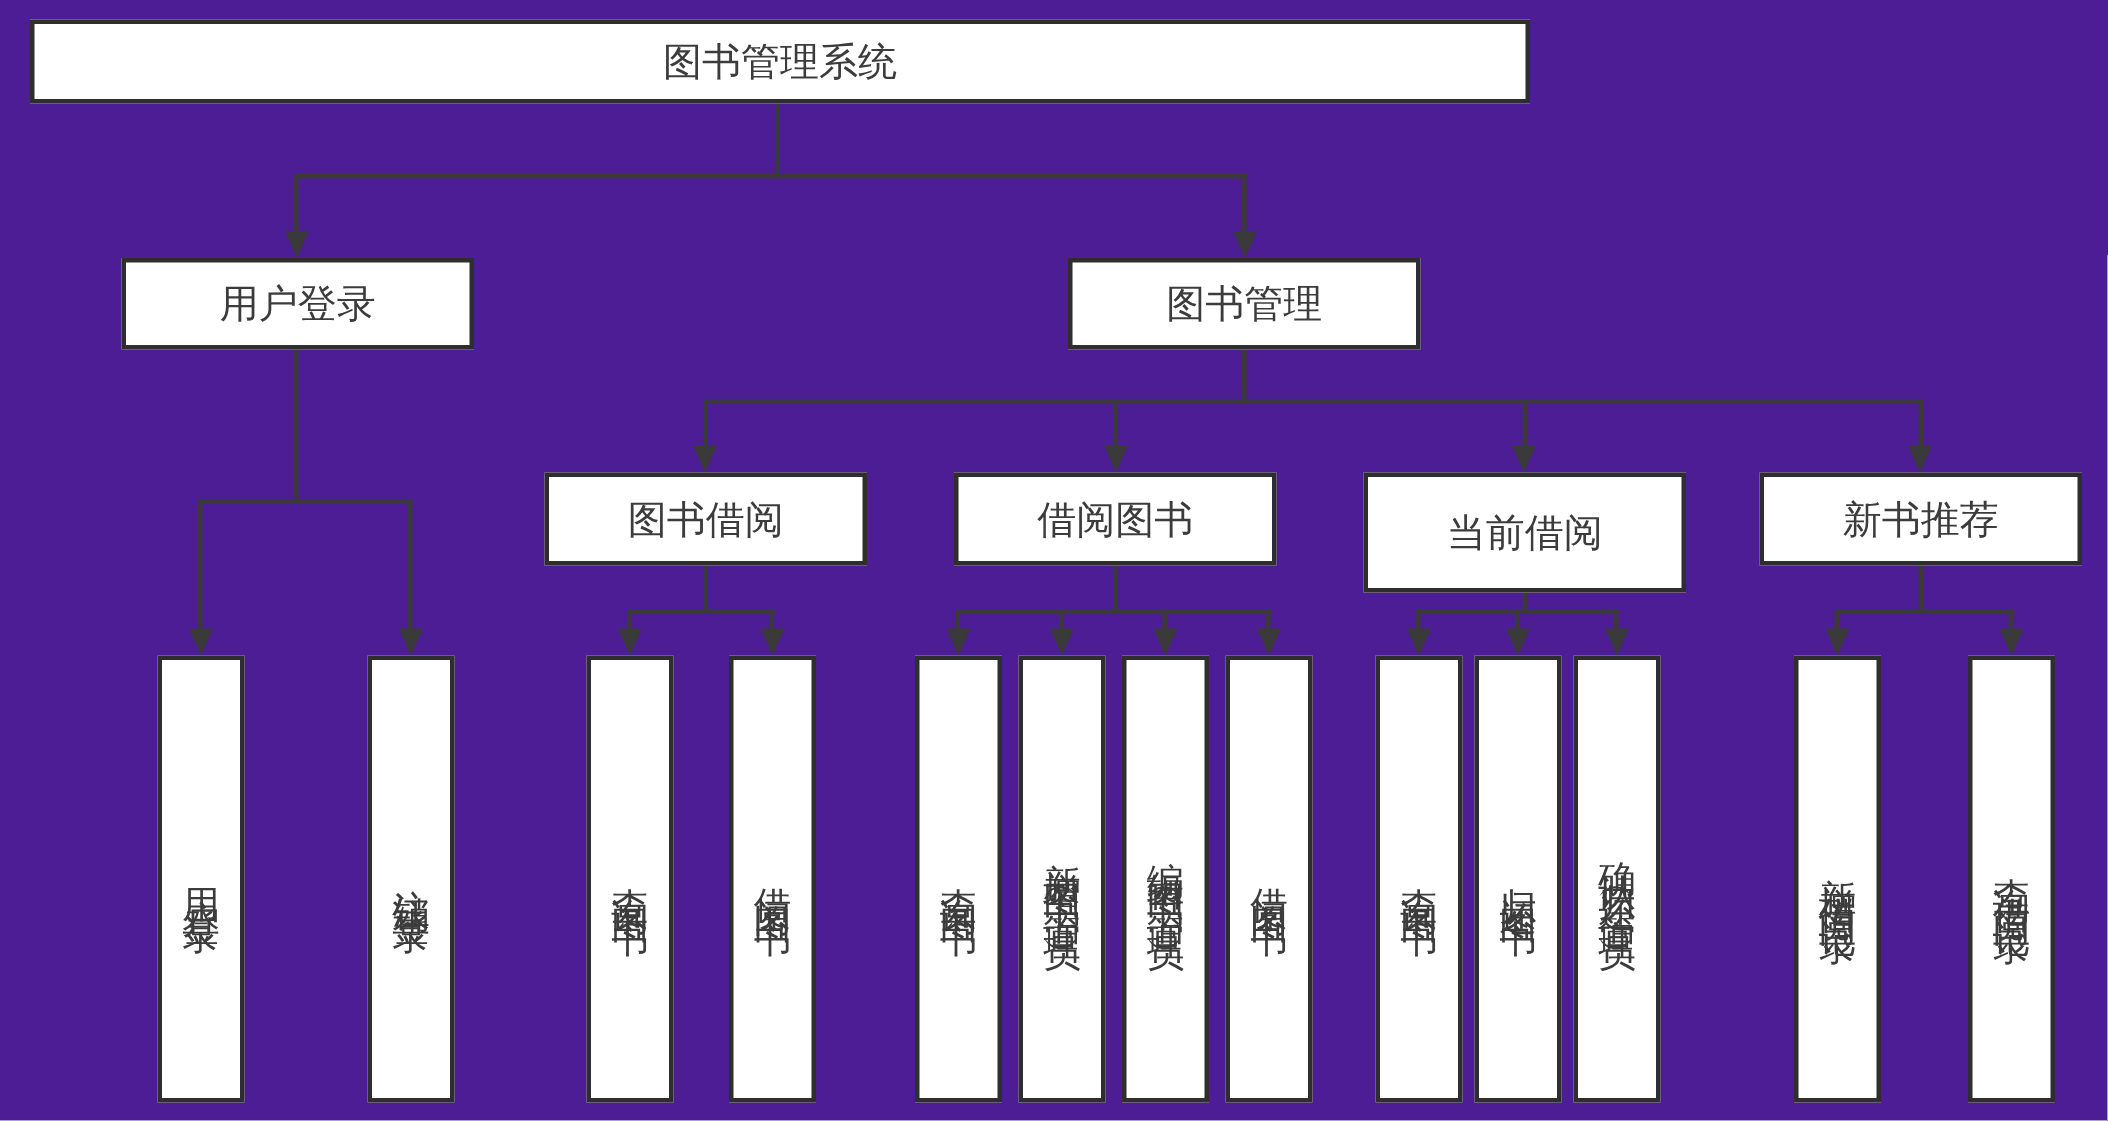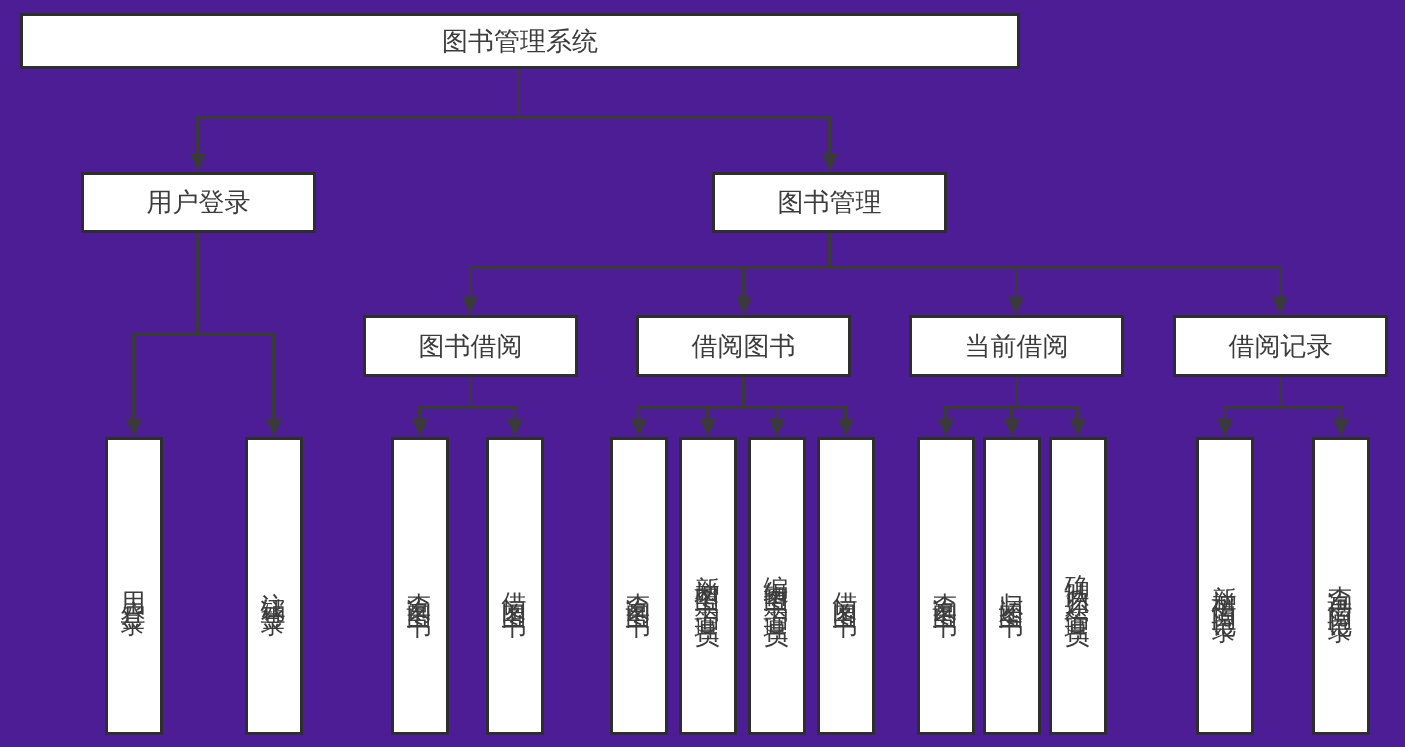--- a/index.html
+++ b/index.html
@@ -57,22 +57,22 @@
   <div class="arrow" style="left:462px;top:297px"></div>
   <div class="line" style="left:742px;top:269px;width:3px;height:30px"></div>
   <div class="arrow" style="left:736px;top:297px"></div>
   <div class="line" style="left:1015px;top:269px;width:3px;height:30px"></div>
   <div class="arrow" style="left:1008px;top:297px"></div>
   <div class="line" style="left:1279px;top:269px;width:3px;height:30px"></div>
   <div class="arrow" style="left:1272px;top:297px"></div>
 
   <div class="node" style="left:363px;top:315px;width:215px;height:62px">图书借阅</div>
   <div class="node" style="left:636px;top:315px;width:215px;height:62px">借阅图书</div>
-  <div class="node" style="left:909px;top:315px;width:215px;height:62px">当前借阅</div>
-  <div class="node" style="left:1173px;top:315px;width:215px;height:62px">借阅记录</div>
+  <div class="node" style="left:909px;top:315px;width:215px;height:80px">当前借阅</div>
+  <div class="node" style="left:1173px;top:315px;width:215px;height:62px">新书推荐</div>
 
   <div class="line" style="left:469px;top:377px;width:3px;height:32px"></div>
   <div class="line" style="left:418px;top:406px;width:99px;height:3px"></div>
   <div class="line" style="left:418px;top:409px;width:3px;height:12px"></div>
   <div class="arrow" style="left:412px;top:419px"></div>
   <div class="line" style="left:513px;top:409px;width:3px;height:12px"></div>
   <div class="arrow" style="left:507px;top:419px"></div>
 
   <div class="line" style="left:742px;top:377px;width:3px;height:32px"></div>
   <div class="line" style="left:637px;top:406px;width:211px;height:3px"></div>

